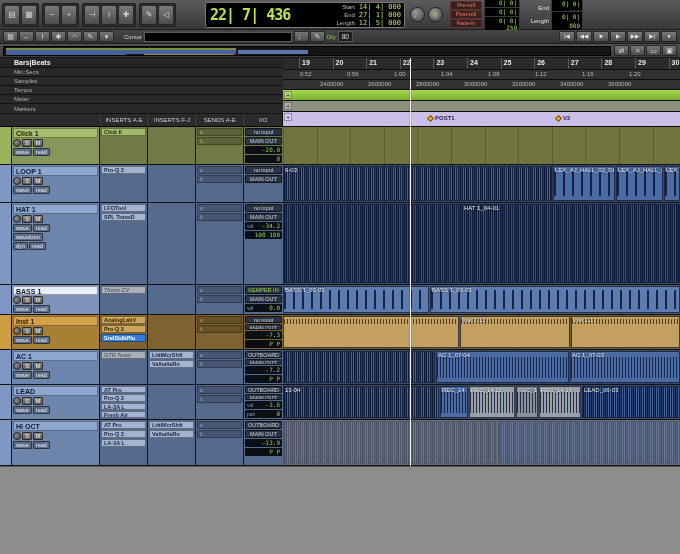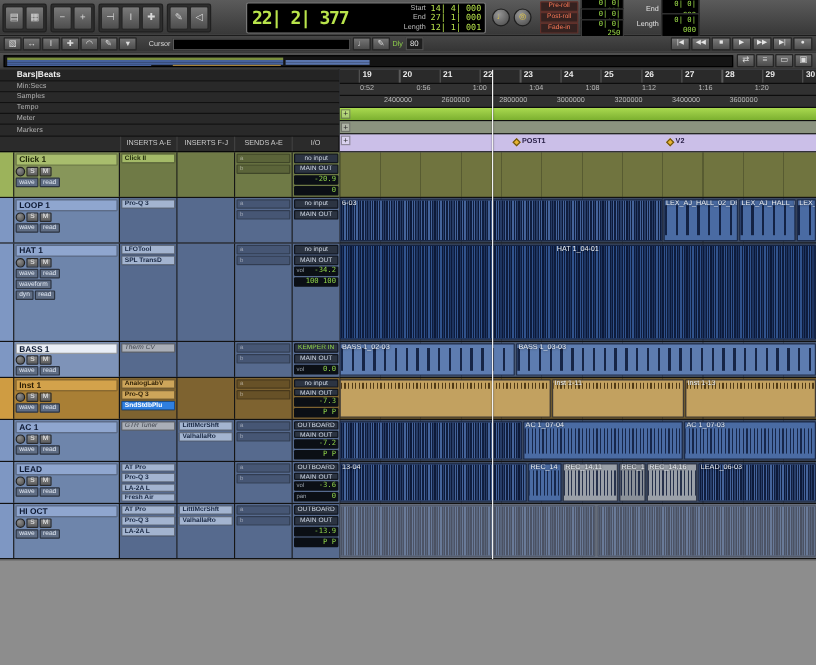--- a/index.html
+++ b/index.html
@@ -268,33 +268,33 @@
           <button class="tb-btn">⊣</button>
           <button class="tb-btn">I</button>
           <button class="tb-btn">✚</button>
         </div>
         <div class="btn-group">
           <button class="tb-btn">✎</button>
           <button class="tb-btn">◁</button>
         </div>
       </div>
     <div id="counter-panel">
-      <div id="main-counter">22| 2| 377</div>
+      <div id="main-counter">22| 7| 436</div>
       <div id="cfields">
           <div class="cfield">
             <span class="lab">Start</span>
             <span class="val">14| 4| 000</span>
           </div>
           <div class="cfield">
             <span class="lab">End</span>
             <span class="val">27| 1| 000</span>
           </div>
           <div class="cfield">
             <span class="lab">Length</span>
-            <span class="val">12| 1| 001</span>
+            <span class="val">12| 5| 000</span>
           </div>
         </div>
     </div>
     <div id="round-btns">
         <button class="round-btn">♩</button>
         <button class="round-btn">◎</button>
       </div>
     <div id="rolls">
         <div class="roll-row">
           <span class="roll-lab">Pre-roll</span>

